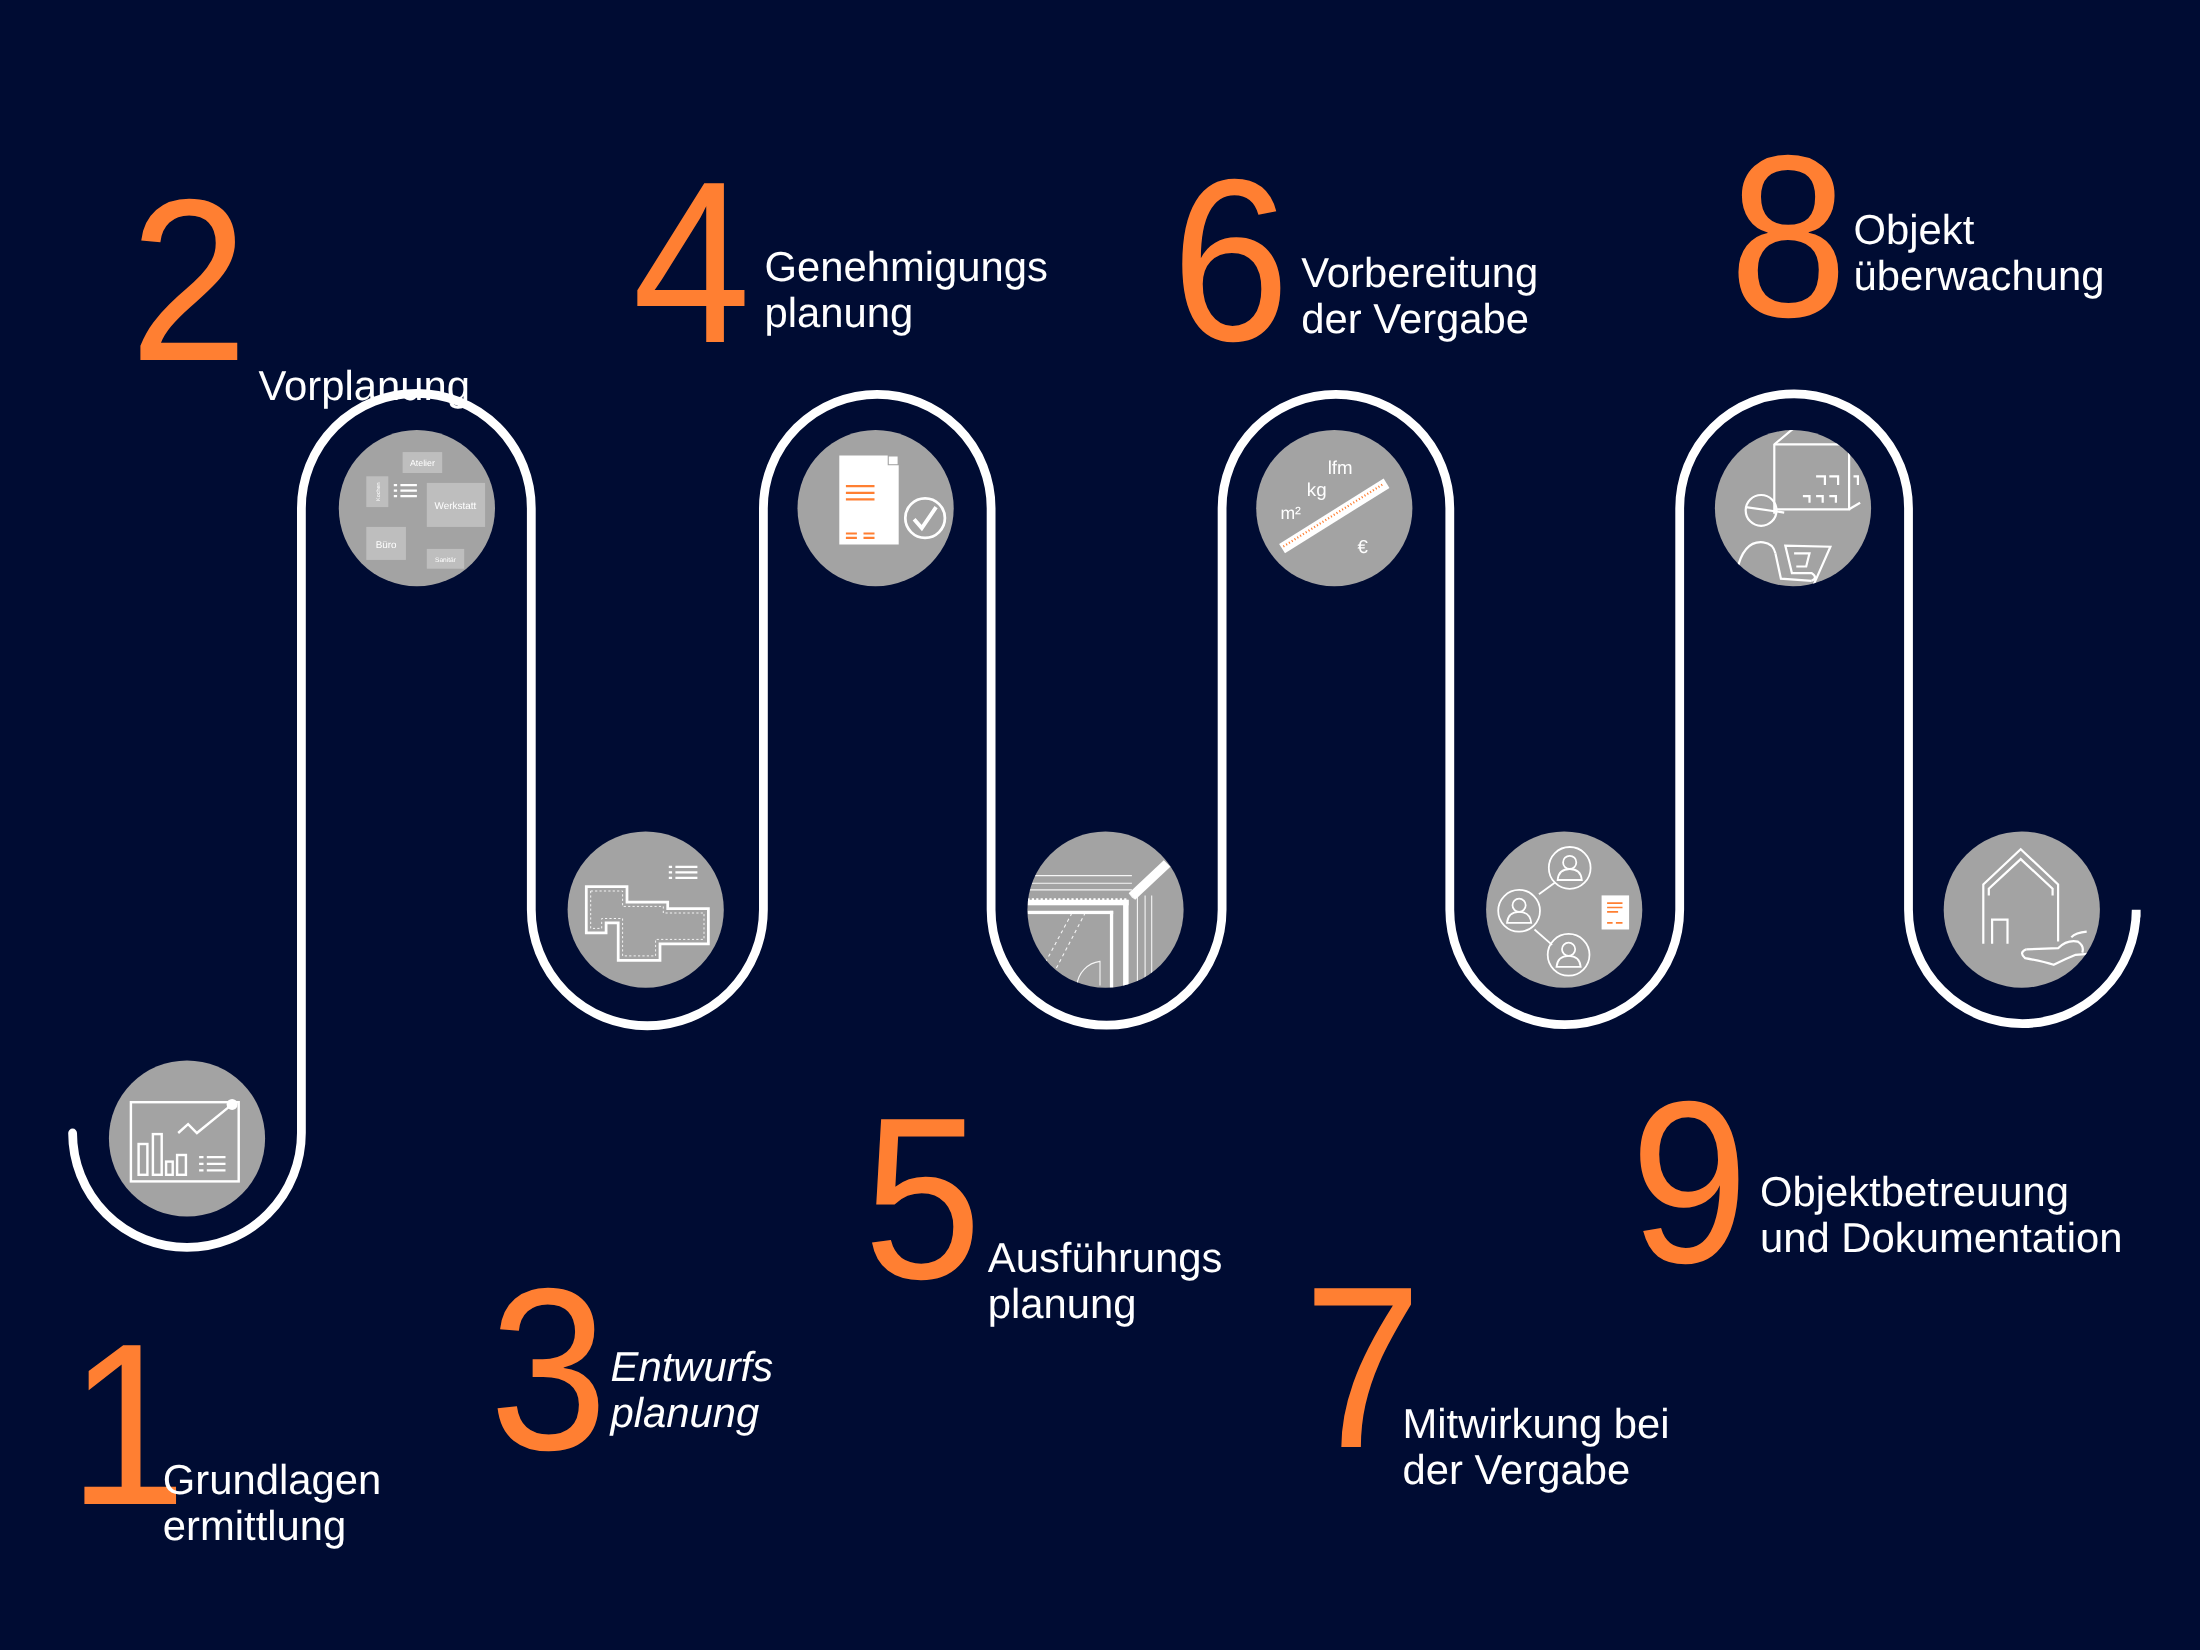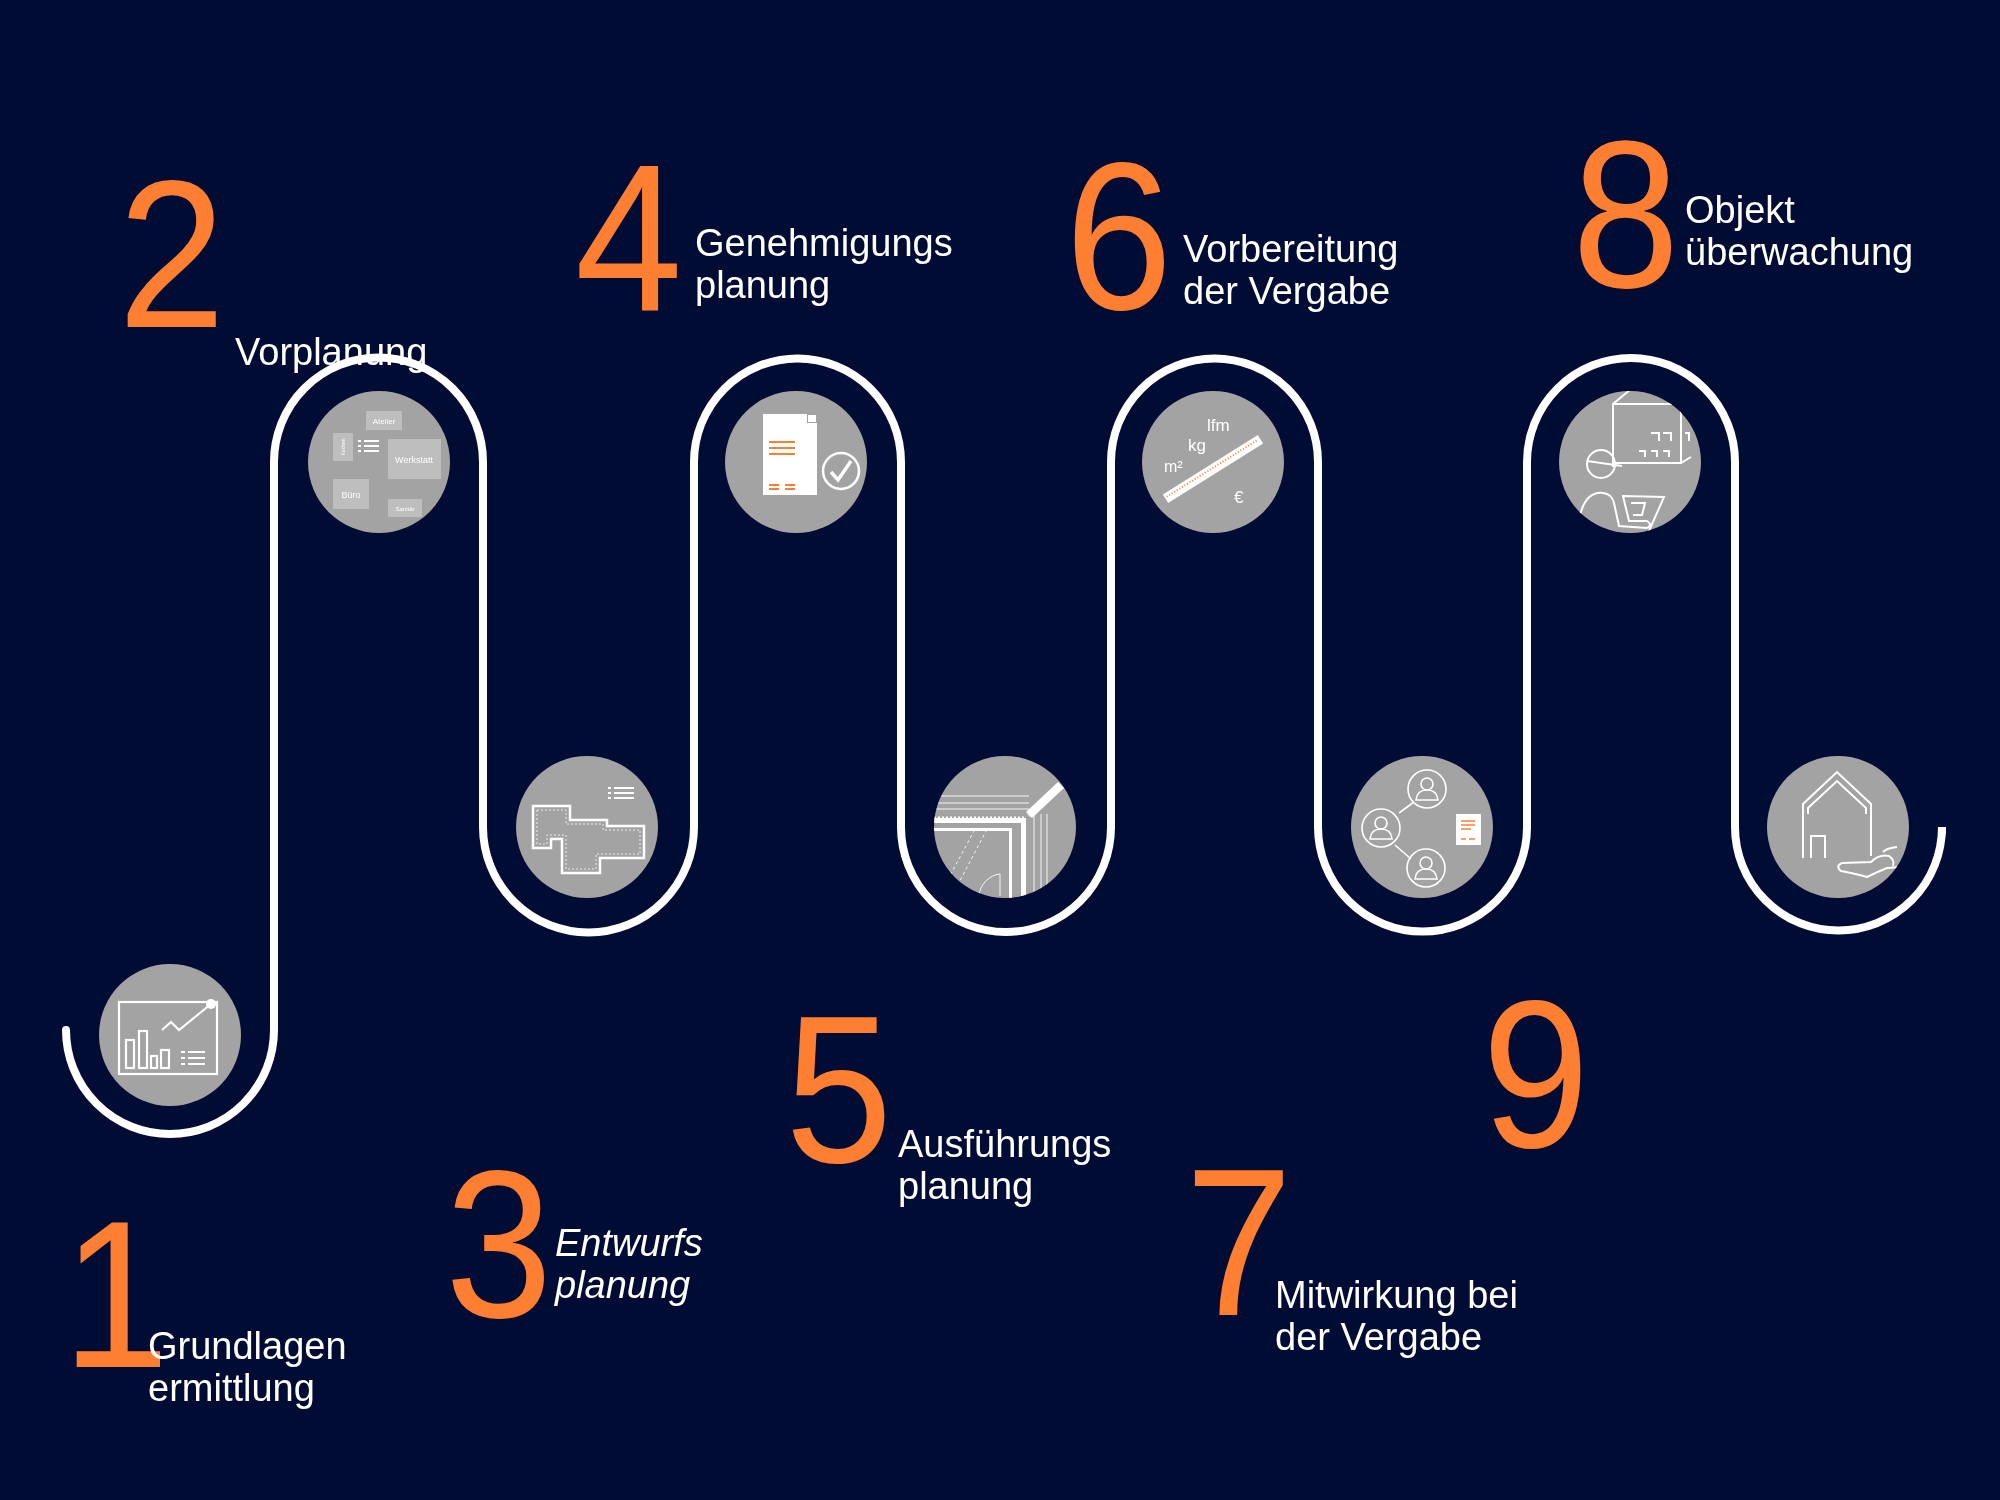--- a/index.html
+++ b/index.html
@@ -267,20 +267,22 @@
       <path d="M 20 128 Q 26 100 44 102 Q 53 103 55 112"></path>
       <polyline points="55,112 60,135 88,137"></polyline>
       <path d="M 88 137 Q 94 134 88 130 L 70 130 L 64 105 L 105 106 L 90 140"></path>
       <polyline points="72,112 86,112 83,124 74,124"></polyline>
     </g>
   </svg>
 </div>
 
 <div class="step-digit" style="left:1482px; top:970px;">9</div>
 <div class="step-label" style="left:1600px; top:1063px;">
+  <span>Objektbetreuung</span>
+  <span>und Dokumentation</span>
 </div>
 <div class="icon-circle" style="left:1767px; top:756px;">
   <svg viewBox="0 0 142 142">
     <g fill="none" stroke="#fff" stroke-width="2">
       <polyline points="36,102 36,48 70,16 104,48 104,100"></polyline>
       <polyline points="41,58 41,52 70,25 99,52 99,58"></polyline>
       <polyline points="44,102 44,80 58,80 58,102"></polyline>
       <path d="M 75 107 Q 68 110 74 115 Q 90 118 100 121 Q 110 116 120 112 L 134 111"></path>
       <path d="M 75 107 L 104 106 Q 112 98 122 100 Q 128 104 126 110"></path>
       <path d="M 116 96 Q 120 92 130 91"></path>

